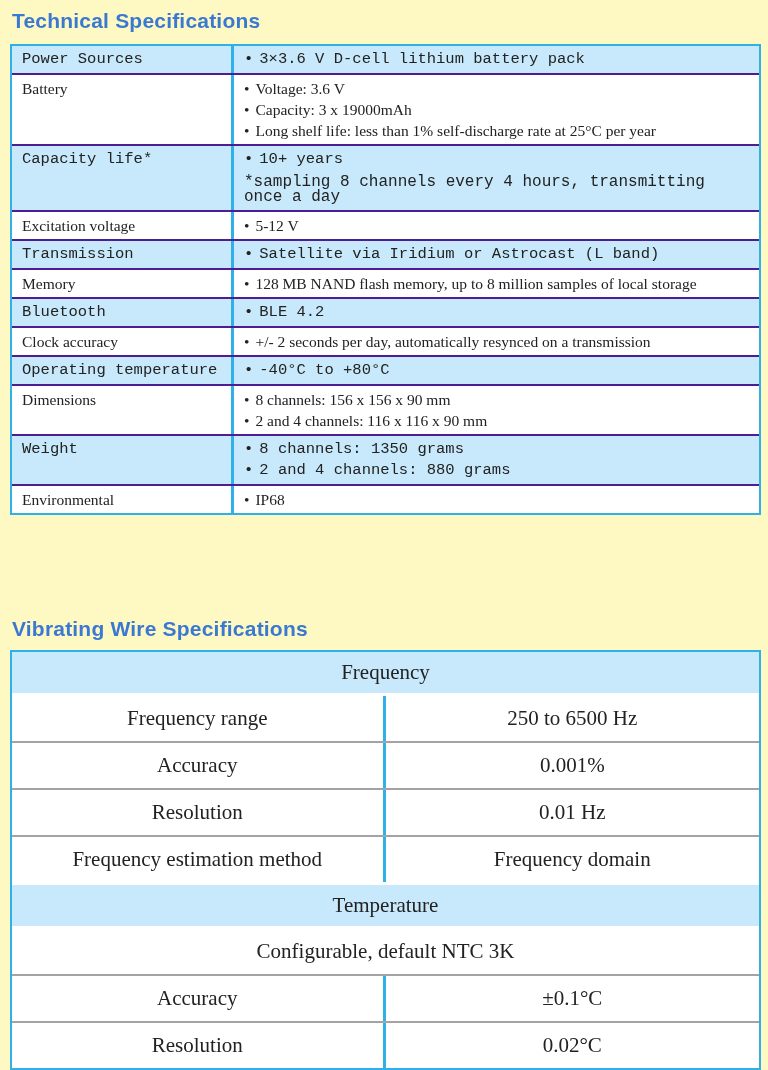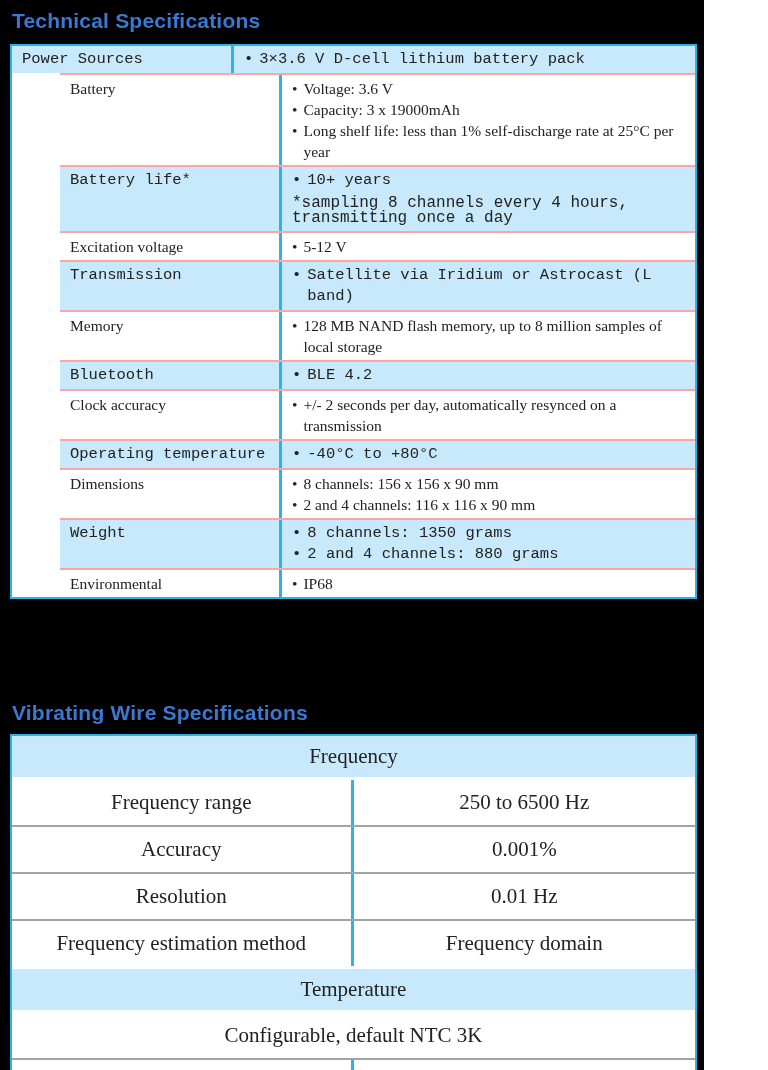--- a/index.html
+++ b/index.html
@@ -2,23 +2,23 @@
 <html><head>
 <meta charset="utf-8">
 <style>
   html, body {
     margin: 0;
     padding: 0;
     background: #ffffff;
   }
   .page {
     position: relative;
-    width: 704px;
+    width: 768px;
     height: 1070px;
-    background: #000000;
+    background: #fef9c3;
     overflow: hidden;
   }
   .title {
     font-family: "Liberation Sans", "DejaVu Sans", sans-serif;
     font-size: 21px;
     font-weight: bold;
     color: #3a78d2;
     margin: 0 0 0 12px;
     padding-top: 8px;
     line-height: 26px;
@@ -29,21 +29,21 @@
   
   .tech-table {
     margin: 10px 7px 0 10px;
     border: 2px solid #2fb0e7;
     font-family: "Liberation Serif", "DejaVu Serif", serif;
     font-size: 15.5px;
     color: #222222;
     background: #ffffff;
   }
   .t-row { display: flex; }
-  .t-row + .t-row { border-top: 2px solid #fca5a5; margin-left: 48px; }
+  .t-row + .t-row { border-top: 2px solid #4c1d95; }
   .t-row.hl { background: #c8e9fb; font-family: Liberation Mono, monospace; }
   .t-label {
     flex: 0 0 203px;
     width: 203px;
     border-right: 3px solid #2fb0e7;
     padding: 3px 6px 3px 10px;
     line-height: 21px;
   }
   .t-value {
     flex: 1 1 auto;
@@ -121,21 +121,21 @@
             <span class="bullet">•</span>
             <span>Capacity: 3 x 19000mAh</span>
           </div>
           <div class="bullet-line">
             <span class="bullet">•</span>
             <span>Long shelf life: less than 1% self-discharge rate at 25°C per year</span>
           </div>
         </div>
       </div>
       <div class="t-row hl">
-        <div class="t-label">Battery life*</div>
+        <div class="t-label">Capacity life*</div>
         <div class="t-value">
           <div class="bullet-line">
             <span class="bullet">•</span>
             <span>10+ years</span>
           </div>
           <div class="footnote">*sampling 8 channels every 4 hours, transmitting once a day</div>
         </div>
       </div>
       <div class="t-row">
         <div class="t-label">Excitation voltage</div>

